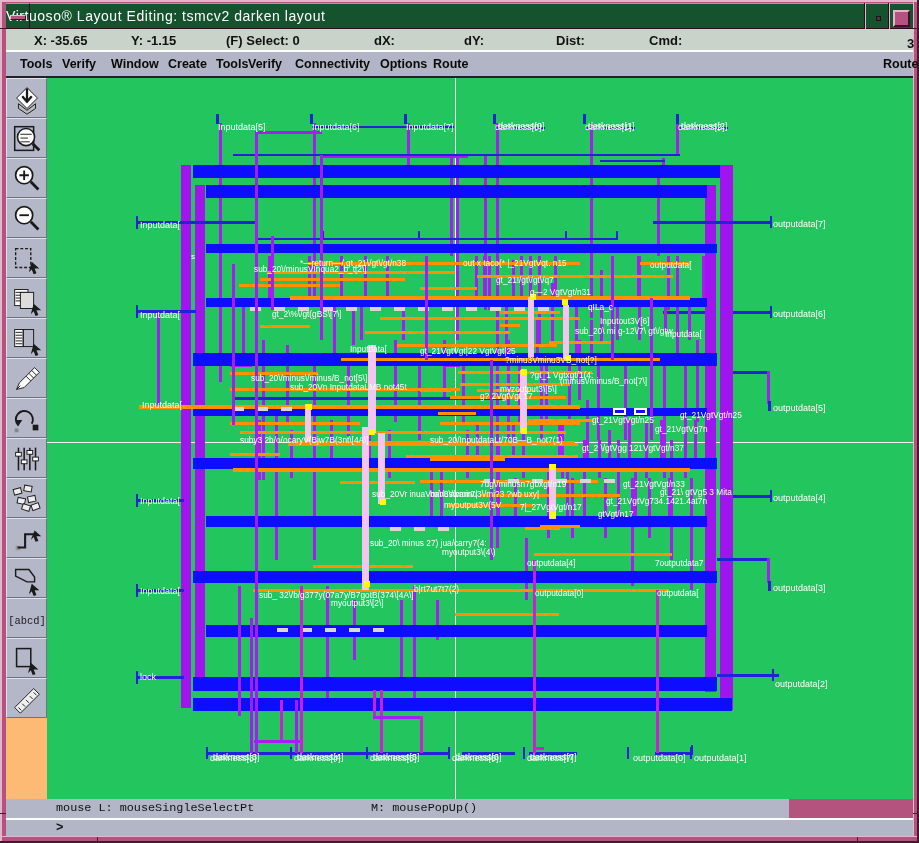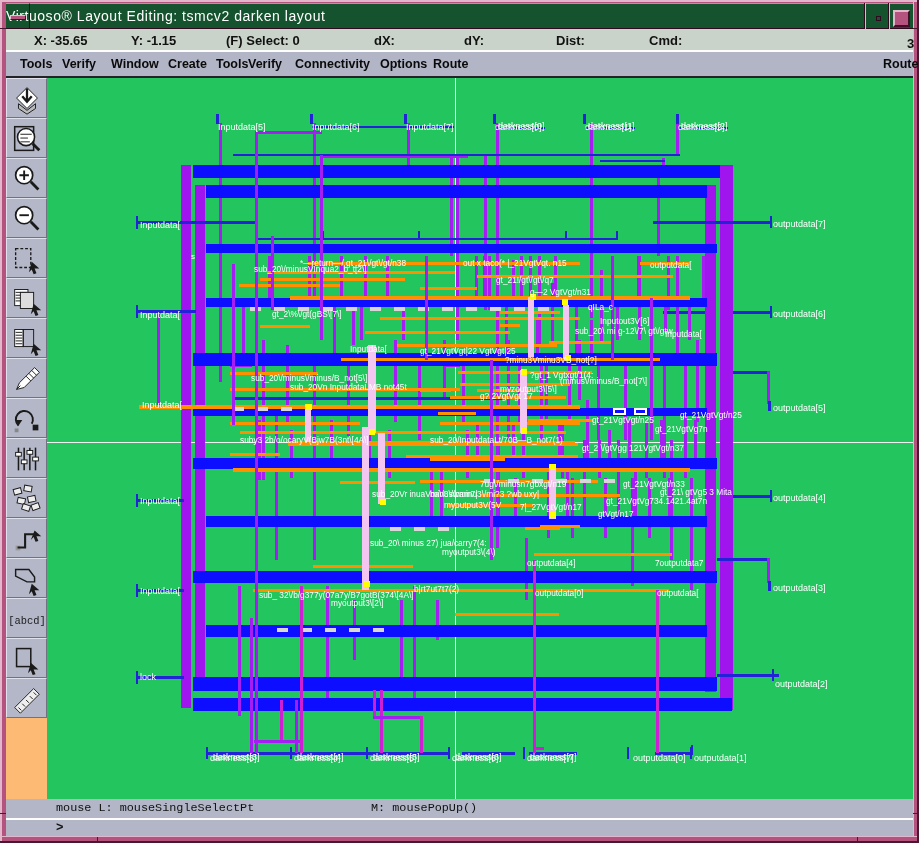--- a/index.html
+++ b/index.html
@@ -15,21 +15,21 @@
 #status span{position:absolute;top:4px}
 #wline{left:6px;top:50px;width:907px;height:2px;background:#fdfdfd}
 #menu{left:6px;top:52px;width:907px;height:26px;background:#b1b5c5;
  border-bottom:2px solid #232327;font-weight:bold;font-size:12.5px;color:#0a0a0a}
 #menu span{position:absolute;top:5px}
 #tbar{left:6px;top:78px;width:41px;height:721px;background:#fdba74}
 .tb{width:41px;height:40px;background:#b3b7c7;border-top:1px solid #dfe2ec;
  border-left:1px solid #dfe2ec;border-right:1px solid #70737f;border-bottom:1px solid #70737f;
  text-align:center;padding-top:2px}
 #canvas{left:47px;top:78px;width:866px;height:721px;background:#22c55e}
-#mouse{left:6px;top:799px;width:907px;height:19px;background:#b2b6c6;
+#mouse{left:6px;top:799px;width:783px;height:19px;background:#b2b6c6;
  font-family:"Liberation Mono",monospace;font-size:11.8px;color:#111}
 #mouse span{position:absolute;top:2px}
 #wline2{left:6px;top:818px;width:907px;height:2px;background:#fdfdfd}
 #prompt{left:6px;top:820px;width:907px;height:16px;background:#b2b6c6;
  font-family:"Liberation Mono",monospace;font-size:12.5px;font-weight:bold;color:#111}
 .jt{background:#49172f}
 </style></head><body>
 <div class="abs" style="left:0;top:0;width:919px;height:2px;background:#e3b7cb"></div>
 <div class="abs" style="left:0;top:0;width:2px;height:843px;background:#e3b7cb"></div>
 <div class="abs" style="left:2px;top:836px;width:915px;height:1px;background:#e3b7cb"></div>

